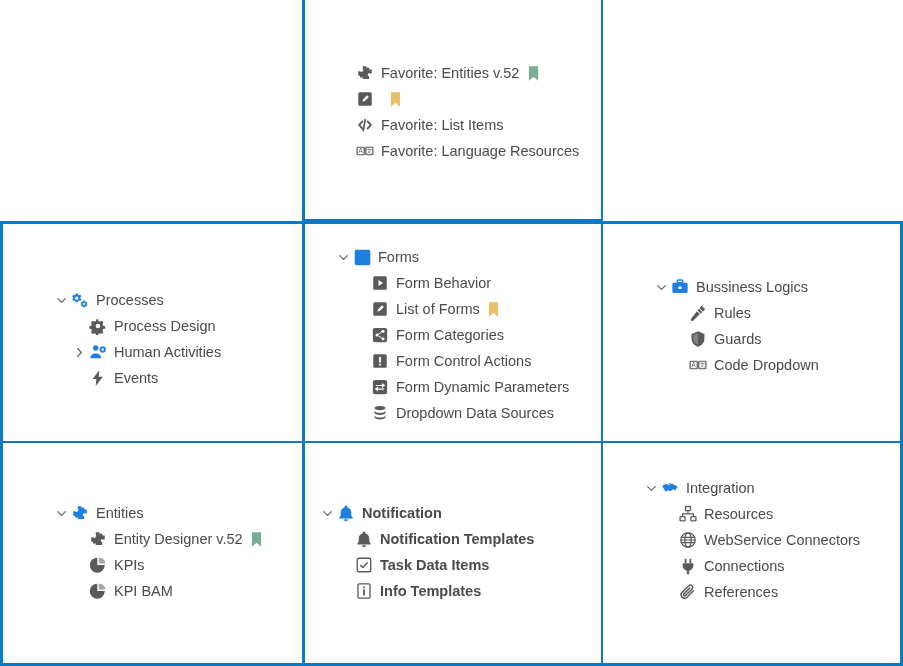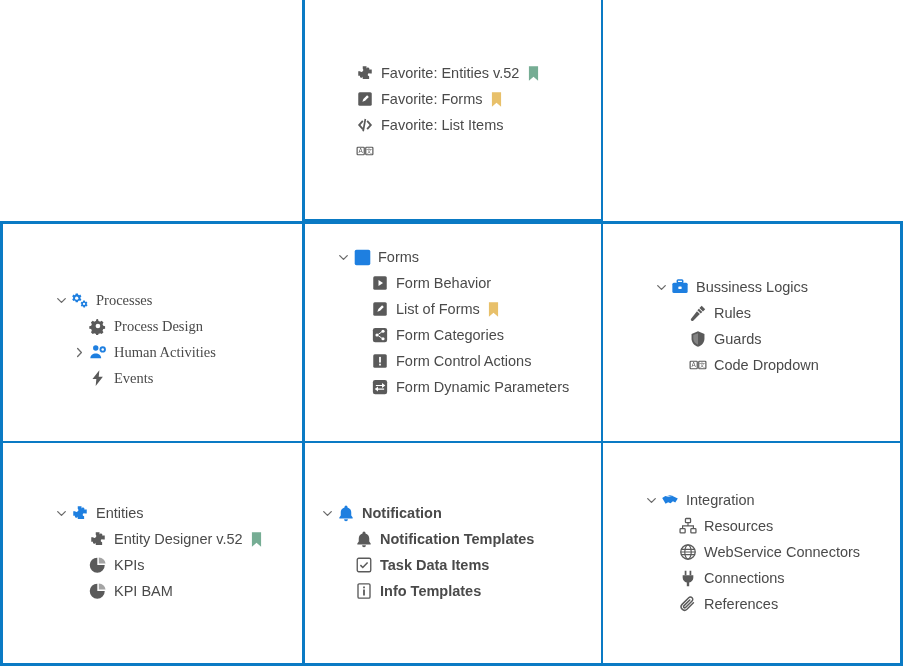--- a/index.html
+++ b/index.html
@@ -19,21 +19,21 @@
     box-sizing:border-box;
     background:#ffffff;
   }
   
   .c-tl{left:0;   top:0;   width:303px; height:222px;}
   .c-tc{left:302px;top:0;  width:302px; height:222px;
         border:3px solid var(--bd); border-top:none;}
   .c-tr{left:603px;top:0;  width:300px; height:222px;}
 
   .c-ml{left:0;   top:221px;width:303px;height:223px;
-        border:3px solid var(--bd); border-right:none;font-family:Liberation Serif, serif;}
+        border:3px solid var(--bd); border-right:none;}
   .c-mc{left:302px;top:221px;width:302px;height:223px;
         border:3px solid var(--bd);}
   .c-mr{left:603px;top:221px;width:300px;height:223px;
         border:3px solid var(--bd); border-left:none;}
 
   .c-bl{left:0;   top:443px;width:303px;height:223px;
         border:3px solid var(--bd); border-right:none; border-top:none;}
   .c-bc{left:302px;top:443px;width:302px;height:223px;
         border:3px solid var(--bd); border-top:none;}
   .c-br{left:603px;top:443px;width:300px;height:223px;
@@ -103,21 +103,20 @@
           </span>
         </div>
         <div class="node">
           <span class="chev"></span>
           <span class="ico">
             <svg width="18" height="18" viewBox="0 0 24 24">
               <rect x="3" y="3" width="18" height="18" rx="2" fill="#5a5a5a"></rect>
               <path d="M8.5 15.5l1.3-3.6 5-5 2.3 2.3-5 5z" fill="#fff"></path>
             </svg>
           </span>
-          <span class="lbl">Favorite: Forms</span>
           <span class="flag">
             <svg width="11" height="15" viewBox="0 0 12 16">
               <path fill="#e8c06a" d="M1 0h10v16L6 11.6 1 16z"></path>
             </svg>
           </span>
         </div>
         <div class="node">
           <span class="chev"></span>
           <span class="ico">
             <svg width="18" height="18" viewBox="0 0 24 24">
@@ -129,20 +128,21 @@
         <div class="node">
           <span class="chev"></span>
           <span class="ico">
             <svg width="18" height="18" viewBox="0 0 24 24">
               <rect x="1.5" y="7" width="9.5" height="10" rx="1" fill="none" stroke="#5a5a5a" stroke-width="1.6"></rect>
               <rect x="13" y="7" width="9.5" height="10" rx="1" fill="none" stroke="#5a5a5a" stroke-width="1.6"></rect>
               <text x="6.2" y="15" font-size="8.5" font-family="Liberation Sans, sans-serif" fill="#5a5a5a" text-anchor="middle">A</text>
               <text x="17.7" y="15" font-size="8" font-family="Liberation Sans, sans-serif" fill="#5a5a5a" text-anchor="middle">文</text>
             </svg>
           </span>
+          <span class="lbl">Favorite: Language Resources</span>
         </div>
       </div>
   </div>
 
   <div class="cell c-tr"></div>
 
   <div class="cell c-ml">
     <div class="tree" style="left:50px; top:63px;">
         <div class="node">
           <span class="chev">
@@ -266,20 +266,31 @@
           <span class="chev"></span>
           <span class="ico">
             <svg width="18" height="18" viewBox="0 0 24 24">
               <rect x="2.5" y="2.5" width="19" height="19" rx="3" fill="#5a5a5a"></rect>
               <path fill="#fff" d="M6.5 9.2h8.2V6.6L19 10l-4.3 3.4v-2.6H6.5z"></path>
               <path fill="#fff" d="M17.5 15.1H9.3v-2.6L5 15.9l4.3 3.4v-2.6h8.2z" transform="translate(0,-1.2)"></path>
             </svg>
           </span>
           <span class="lbl">Form Dynamic Parameters</span>
         </div>
+        <div class="node indent1">
+          <span class="chev"></span>
+          <span class="ico">
+            <svg width="18" height="18" viewBox="0 0 24 24">
+              <ellipse cx="12" cy="5.4" rx="7.4" ry="2.9" fill="#5a5a5a"></ellipse>
+              <path fill="#5a5a5a" d="M4.6 9.1c0 1.6 3.3 2.9 7.4 2.9s7.4-1.3 7.4-2.9v2.6c0 1.6-3.3 2.9-7.4 2.9s-7.4-1.3-7.4-2.9z"></path>
+              <path fill="#5a5a5a" d="M4.6 15.2c0 1.6 3.3 2.9 7.4 2.9s7.4-1.3 7.4-2.9v2.6c0 1.6-3.3 2.9-7.4 2.9s-7.4-1.3-7.4-2.9z"></path>
+            </svg>
+          </span>
+          <span class="lbl">Dropdown Data Sources</span>
+        </div>
       </div>
   </div>
 
   <div class="cell c-mr">
     <div class="tree" style="left:50px; top:50px;">
         <div class="node">
           <span class="chev">
             <svg width="13" height="13" viewBox="0 0 24 24">
               <path fill="none" stroke="#6a6a6a" stroke-width="2.4" stroke-linecap="round" stroke-linejoin="round" d="M5 8.5L12 15.5 19 8.5"></path>
             </svg>
@@ -425,21 +436,21 @@
               <rect x="10.8" y="6" width="2.4" height="2.4" fill="#5a5a5a"></rect>
               <rect x="10.8" y="10" width="2.4" height="8" fill="#5a5a5a"></rect>
             </svg>
           </span>
           <span class="lbl">Info Templates</span>
         </div>
       </div>
   </div>
 
   <div class="cell c-br">
-    <div class="tree" style="left:40px; top:44px;">
+    <div class="tree" style="left:40px; top:32px;">
         <div class="node">
           <span class="chev">
             <svg width="13" height="13" viewBox="0 0 24 24">
               <path fill="none" stroke="#6a6a6a" stroke-width="2.4" stroke-linecap="round" stroke-linejoin="round" d="M5 8.5L12 15.5 19 8.5"></path>
             </svg>
           </span>
           <span class="ico">
             <svg width="18" height="18" viewBox="0 0 24 24">
               <path fill="#1e7fe0" d="M1.6 9.4l4.2-2.6 5 1.3 4.6-1.6 7 3.5-3.4 5.4-3.1-1.7-3.2 2.6-3.2-1.3-3.4 2.1z"></path>
               <path fill="#1e7fe0" d="M8.4 6.5l3.5-1.3 4.2 1.5-2.1 1.4-3.1-.8z" opacity="0.75"></path>

